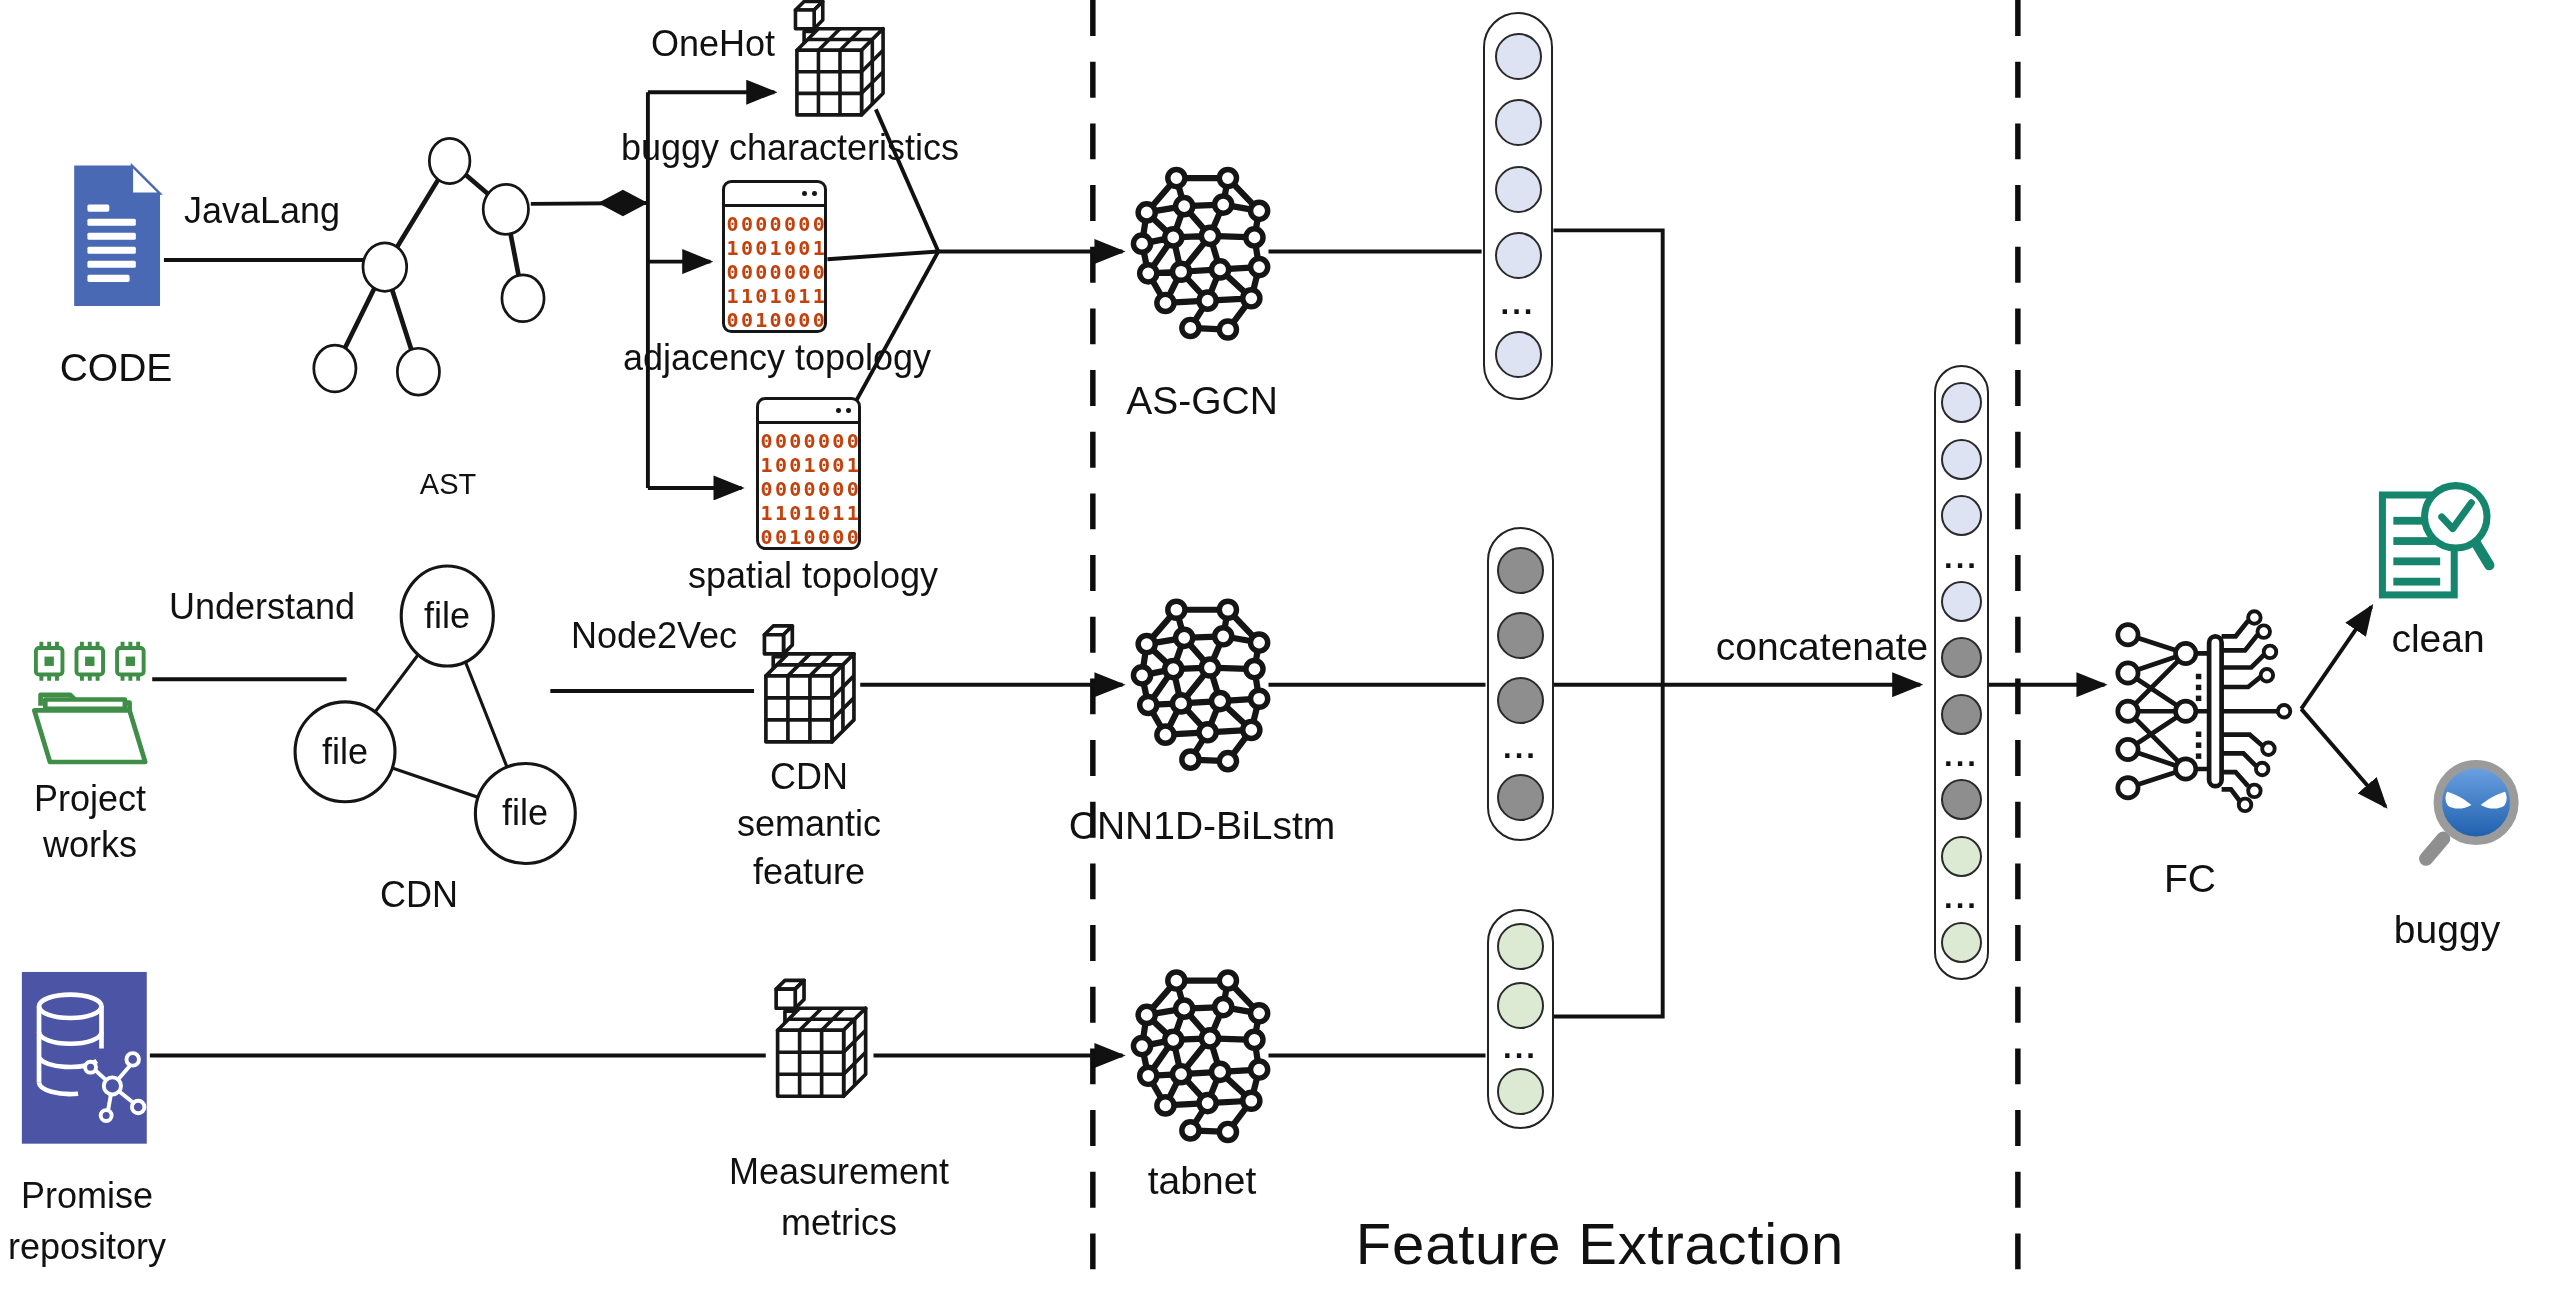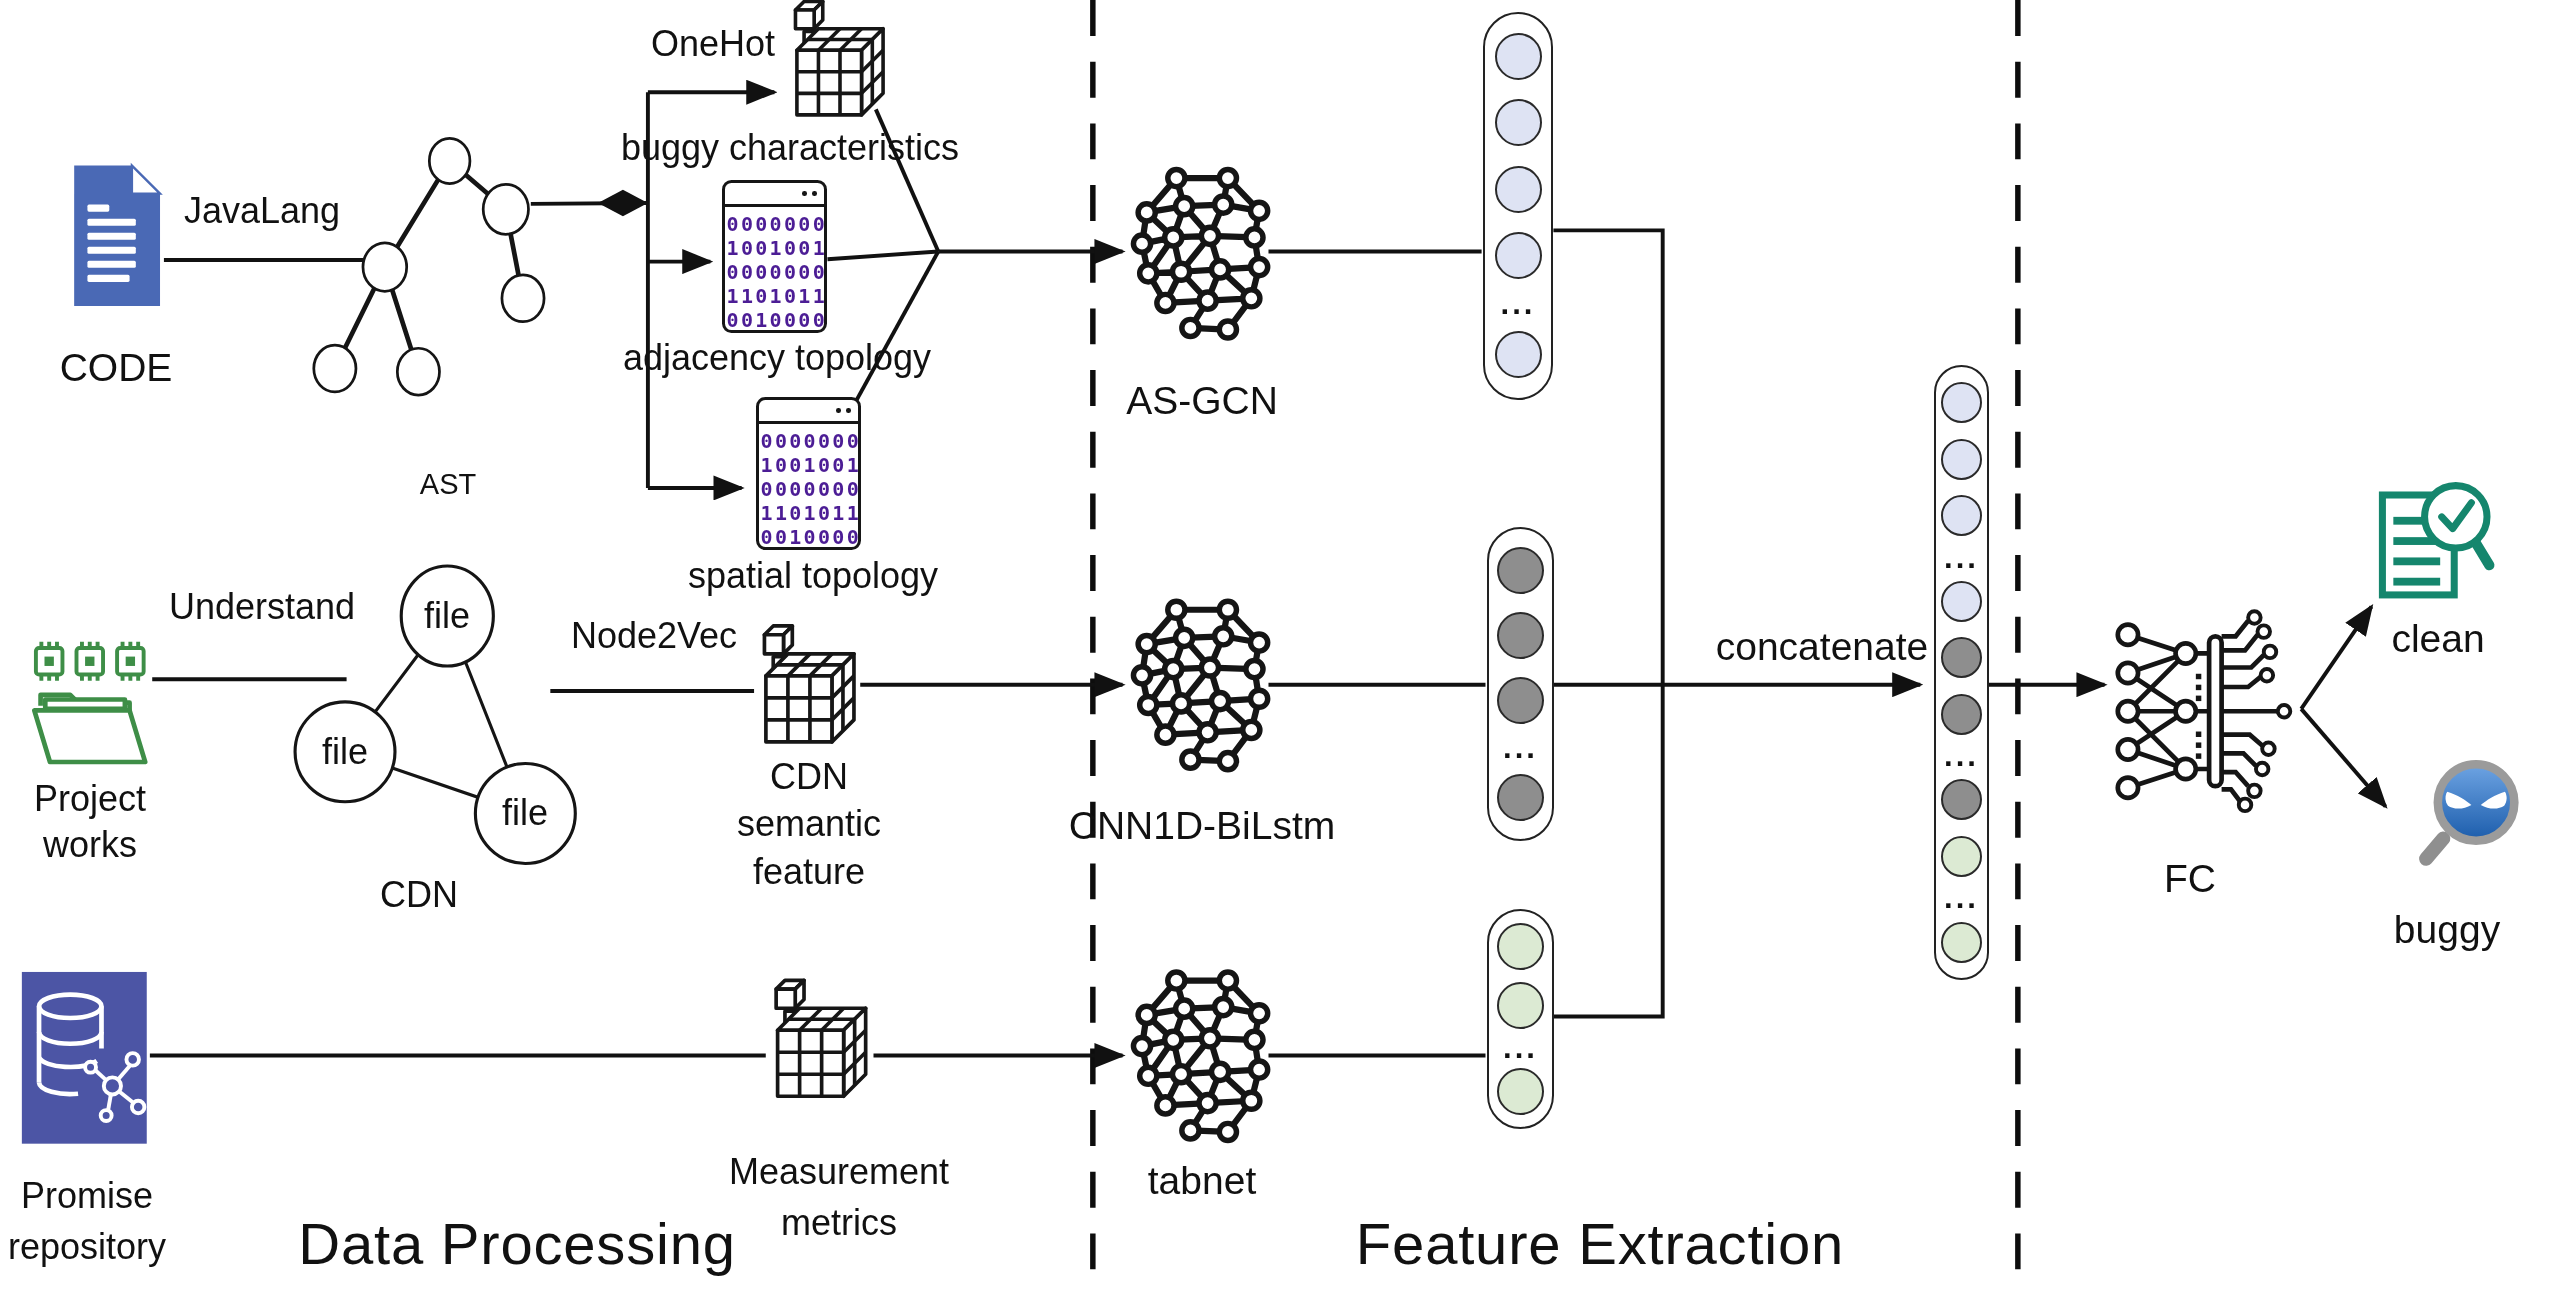--- a/index.html
+++ b/index.html
@@ -12,21 +12,21 @@
   .lbl.mid{font-size:39px;margin-left:44px;}
   .lbl.file{font-size:36px;}
   
   .matrix{position:absolute;box-sizing:border-box;background:#fff;border:3.9px solid #161616;
           border-radius:9.4px;overflow:hidden;}
   .matrix .bar{height:21px;border-bottom:3.1px solid #161616;display:flex;align-items:center;
                justify-content:flex-end;gap:5.5px;padding-right:7px;}
   .matrix .dot{width:4.7px;height:4.7px;border-radius:50%;background:#161616;}
   .matrix .rows{padding:4.7px 1.6px 1.6px 1.6px;}
   .matrix .mrow{font-family:"DejaVu Sans Mono",monospace;font-weight:bold;font-size:20px;
-                letter-spacing:2.3px;line-height:24px;text-align:center;color:#4c1d95;}
+                letter-spacing:2.3px;line-height:24px;text-align:center;color:#c2410c;}
   
   .vec{position:absolute;box-sizing:border-box;border:2.3px solid #222;border-radius:36px;
        background:#fff;display:flex;flex-direction:column;align-items:center;
        justify-content:space-evenly;}
   .vec .vcircle{width:47px;height:47px;border-radius:50%;border:2.3px solid #2a2a2a;box-sizing:border-box;}
   .vec.small .vcircle{width:41px;height:41px;}
   .vec .vdots{font-size:31px;font-weight:bold;letter-spacing:3.1px;line-height:11px;color:#111;
               text-align:center;height:14px;}
 </style>
 </head>
@@ -387,16 +387,15 @@
 
   <div class="lbl" style="left:1202px;top:400px;font-size:39px;">AS-GCN</div>
   <div class="lbl" style="left:1202px;top:825px;font-size:39px;">CNN1D-BiLstm</div>
   <div class="lbl" style="left:1202px;top:1180px;font-size:39px;">tabnet</div>
   <div class="lbl mid" style="left:1778px;top:646px;">concatenate</div>
 
   <div class="lbl" style="left:2190px;top:878px;font-size:39px;">FC</div>
   <div class="lbl" style="left:2438px;top:638px;font-size:39px;">clean</div>
   <div class="lbl" style="left:2447px;top:929px;font-size:39px;">buggy</div>
 
-  <div class="lbl big" style="left:517px;top:1244px;">Data Processing</div>
   <div class="lbl big" style="left:1600px;top:1244px;">Feature Extraction</div>
 </div>
 
 
 </body></html>

